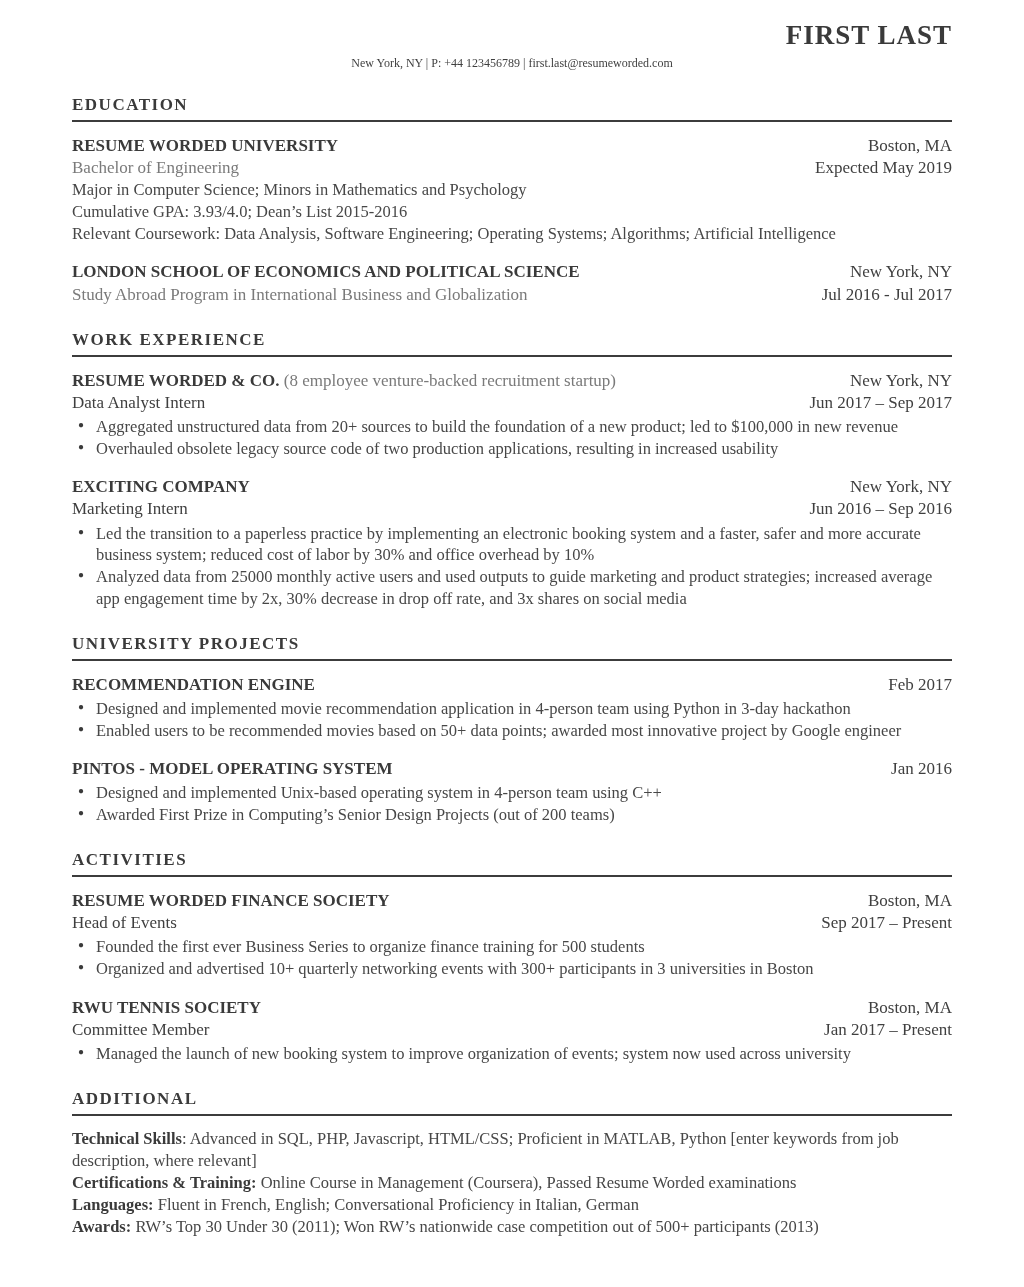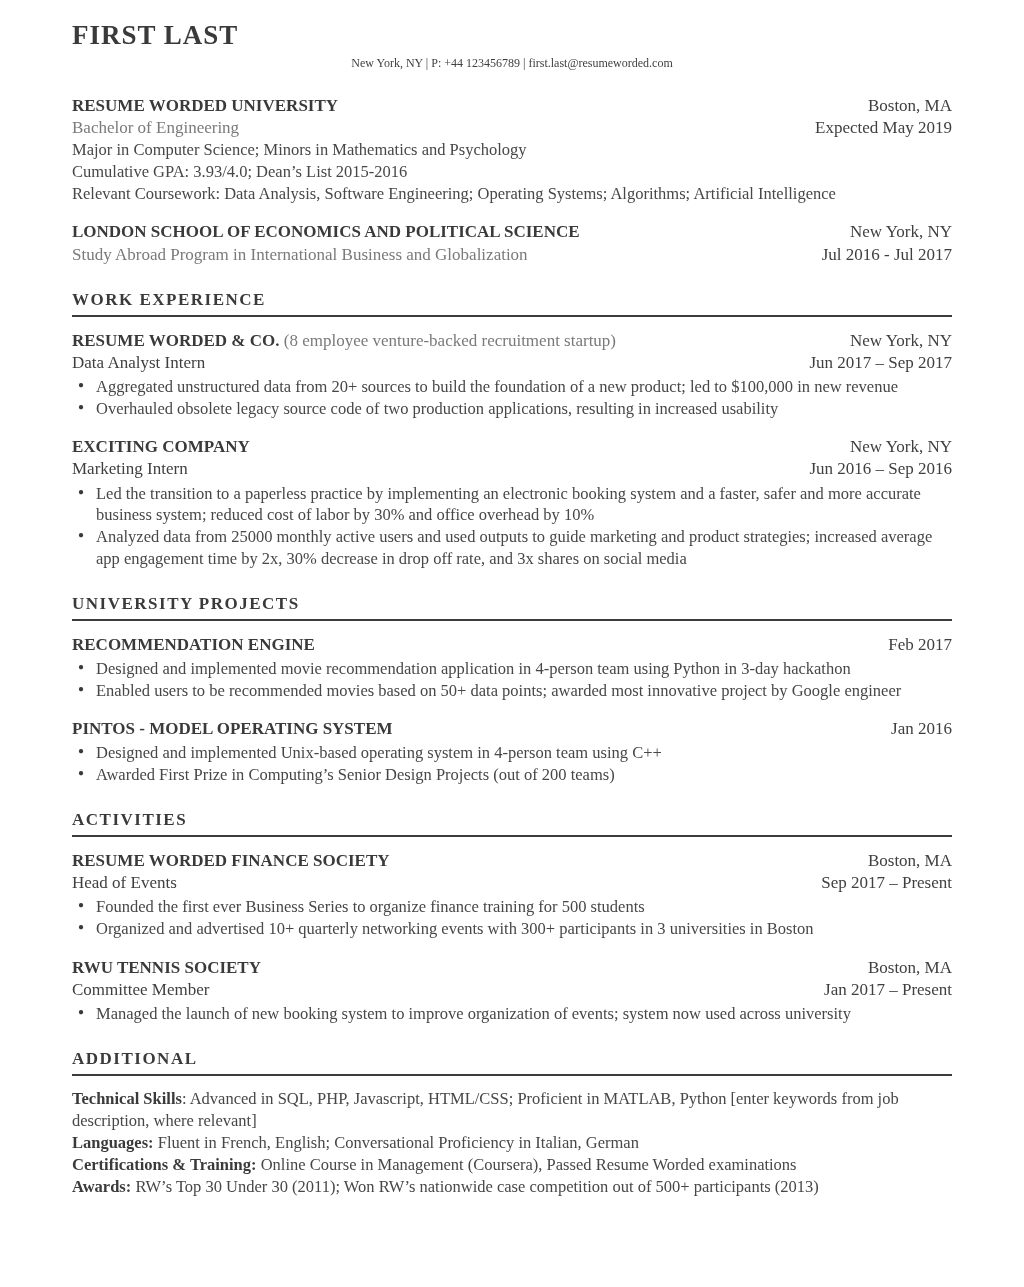--- a/index.html
+++ b/index.html
@@ -8,21 +8,21 @@
     width: 1024px;
     height: 1287px;
     font-family: "Liberation Serif", "DejaVu Serif", serif;
     overflow: hidden;
   }
   .page {
     padding: 20px 72px 40px 72px;
     color: #3f3f3f;
   }
   .name {
-    text-align: left;
+    text-align: right;
     font-size: 27px;
     font-weight: bold;
     letter-spacing: 1px;
     color: #3a3a3a;
   }
   .contact {
     text-align: center;
     font-size: 12px;
     margin-top: 5px;
     color: #3f3f3f;
@@ -72,20 +72,21 @@
 </style>
 </head>
 <body>
 
 <div class="page">
 
   <div class="name">FIRST LAST</div>
   <div class="contact">New York, NY | P: +44 123456789 | first.last@resumeworded.com</div>
 
   <div class="section">
+    <div class="section-heading">EDUCATION</div>
 
     <div class="entry">
       <div class="row">
         <span class="entry-title">RESUME WORDED UNIVERSITY</span>
         <span class="right">Boston, MA</span>
       </div>
       <div class="row">
         <span class="muted">Bachelor of Engineering</span>
         <span class="right">Expected May 2019</span>
       </div>
@@ -202,24 +203,24 @@
     </div>
   </div>
 
   <div class="section">
     <div class="section-heading">ADDITIONAL</div>
     <div class="add-lines">
       <div class="add-line">
         <span class="add-label">Technical Skills</span><span>: Advanced in SQL, PHP, Javascript, HTML/CSS; Proficient in MATLAB, Python [enter keywords from job description, where relevant]</span>
       </div>
       <div class="add-line">
+        <span class="add-label">Certifications &amp; Training:</span><span> Online Course in Management (Coursera), Passed Resume Worded examinations</span>
+      </div>
+      <div class="add-line">
         <span class="add-label">Languages:</span><span> Fluent in French, English; Conversational Proficiency in Italian, German</span>
       </div>
       <div class="add-line">
-        <span class="add-label">Certifications &amp; Training:</span><span> Online Course in Management (Coursera), Passed Resume Worded examinations</span>
-      </div>
-      <div class="add-line">
         <span class="add-label">Awards:</span><span> RW’s Top 30 Under 30 (2011); Won RW’s nationwide case competition out of 500+ participants (2013)</span>
       </div>
     </div>
   </div>
 
 </div>
 
 </body></html>

